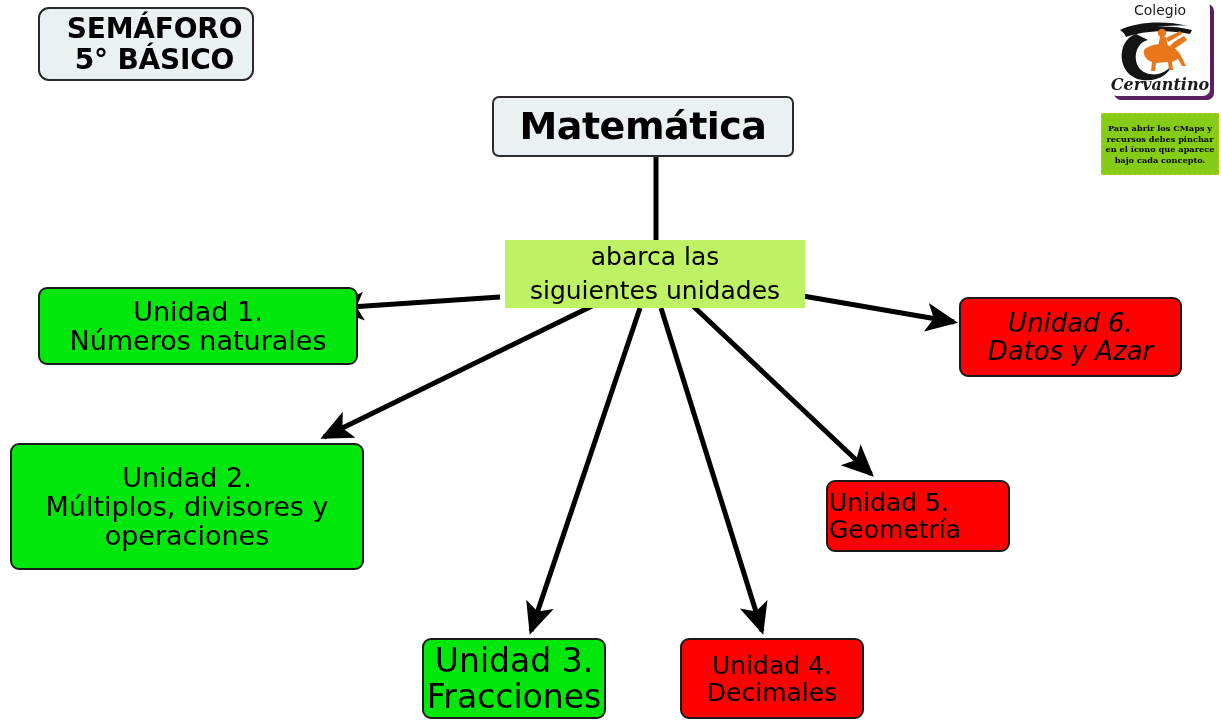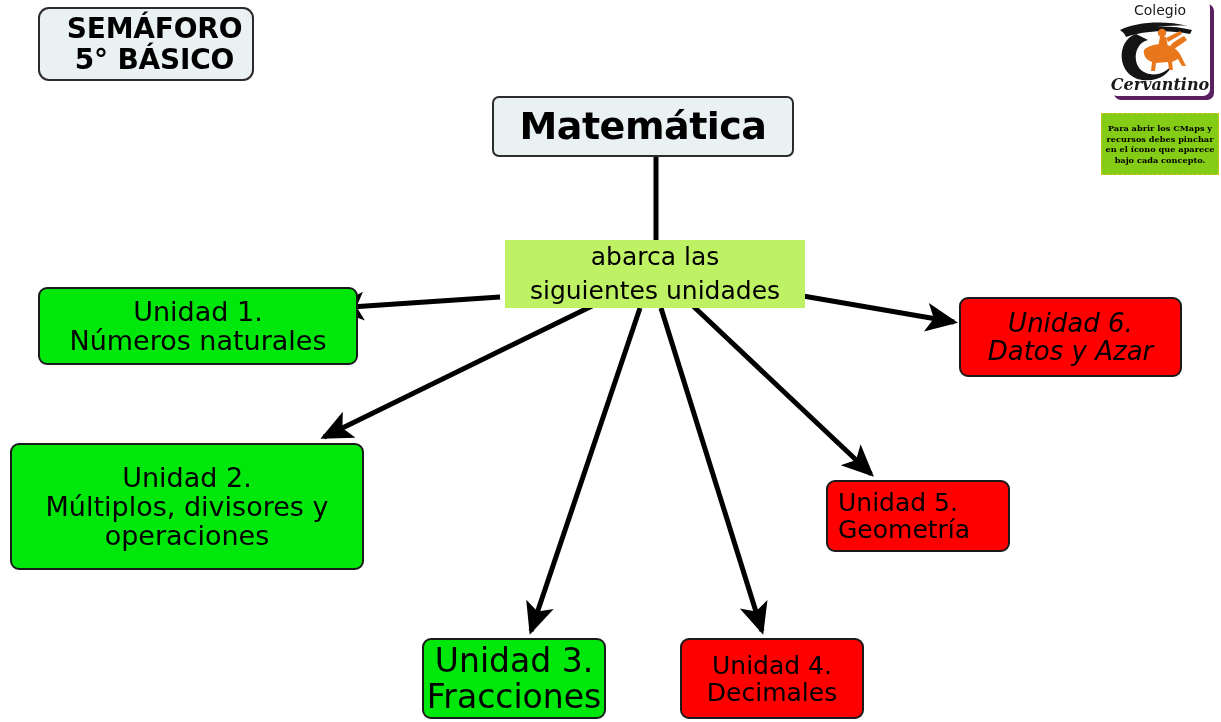--- a/index.html
+++ b/index.html
@@ -99,21 +99,21 @@
   
   .green { background: #00e80b; }
   .red   { background: #fe0000; }
 
   
   .u1 { left: 2px;   top: 287px; width: 320px; height: 78px;  font-size: 27px; margin-left: 36px; }
   .u2 { left: 10px;  top: 443px; width: 354px; height: 127px; font-size: 27px; }
   .u3 { left: 422px; top: 638px; width: 184px; height: 81px;  font-size: 33px; }
   .u4 { left: 680px; top: 638px; width: 184px; height: 81px;  font-size: 25px; }
   .u5 { left: 826px; top: 480px; width: 184px; height: 72px;  font-size: 25px;
-        justify-content: flex-start; text-align: left; padding-left: 10px; }
+        justify-content: flex-start; text-align: left; padding-left: 1px; }
   .u6 { left: 959px; top: 297px; width: 223px; height: 80px;  font-size: 26px; font-style: italic; }
 
   
   .logo {
     position: absolute;
     left: 1100px;
     top: 0px;
     width: 118px;
     height: 104px;
     z-index: 4;

